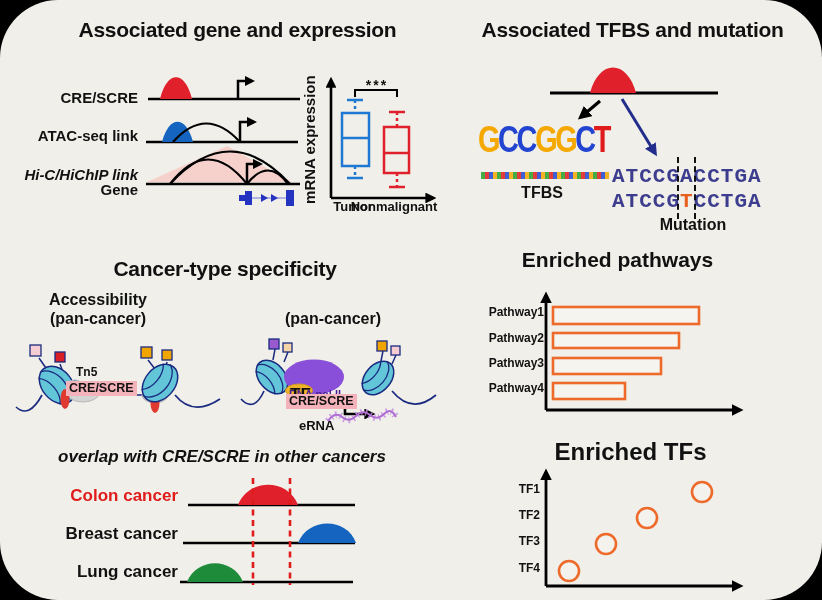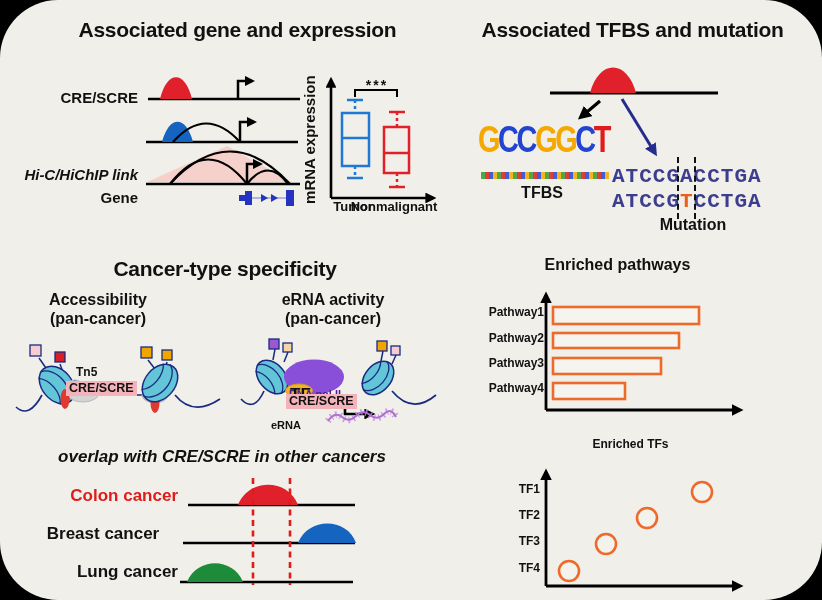--- a/index.html
+++ b/index.html
@@ -39,22 +39,23 @@
       </marker>
       <marker id="an" viewBox="0 0 10 10" refX="7" refY="5" markerWidth="4.2" markerHeight="4.2" orient="auto-start-reverse">
         <path d="M0,0L10,5L0,10z" fill="#232e8c"></path>
       </marker>
     </defs>
   </svg>
 
   <div class="lbl title ctr" style="left:60px;top:18px;width:355px;">Associated gene and expression</div>
 
   <div class="lbl rowlbl rgt" style="left:14px;top:89px;width:124px;">CRE/SCRE</div>
+  <div class="lbl rowlbl rgt" style="left:14px;top:127px;width:124px;">ATAC-seq link</div>
   <div class="lbl rowlbl rgt" style="left:14px;top:166px;width:124px;font-style:italic;">Hi-C/HiChIP link</div>
-  <div class="lbl rowlbl rgt" style="left:14px;top:189px;width:124px;">Gene</div>
+  <div class="lbl rowlbl rgt" style="left:14px;top:181px;width:124px;">Gene</div>
 
   <svg style="left:140px;top:55px;" width="175" height="160" viewBox="0 0 175 160">
 
     <path d="M8,44 H160" stroke="#000" stroke-width="2.5" fill="none"></path>
     <path d="M20,44 C27,15 45,15 52,44 Z" fill="#e0202a"></path>
     <path d="M98,44 V26 H112" stroke="#000" stroke-width="2.5" fill="none" marker-end="url(#ab)"></path>
 
     <path d="M6,87 H158" stroke="#000" stroke-width="2.5" fill="none"></path>
     <path d="M22,87 C29,60 46,60 53,87 Z" fill="#1565c0"></path>
     <path d="M33,87 Q66,50 100,87" stroke="#000" stroke-width="2.2" fill="none"></path>
@@ -119,21 +120,20 @@
   <div class="seq" style="left:612px;top:166px;">ATCCGACCTGA</div>
   <div class="seq" style="left:612px;top:191px;"><span>ATCCG</span><span class="mutbase">T</span><span>CCTGA</span></div>
   <div class="dashline" style="left:677px;top:157px;height:62px;"></div>
   <div class="dashline" style="left:694px;top:157px;height:62px;"></div>
   <div class="lbl subtitle ctr" style="left:640px;top:216px;width:106px;">Mutation</div>
 
   <div class="lbl title ctr" style="left:60px;top:257px;width:330px;">Cancer-type specificity</div>
 
   <div class="lbl subtitle ctr" style="left:28px;top:291px;width:140px;">Accessibility</div>
   <div class="lbl subtitle ctr" style="left:28px;top:310px;width:140px;">(pan-cancer)</div>
-  <div class="lbl subtitle ctr" style="left:262px;top:291px;width:142px;">eRNA activity</div>
   <div class="lbl subtitle ctr" style="left:262px;top:310px;width:142px;">(pan-cancer)</div>
 
   <svg style="left:15px;top:333px;" width="215" height="105" viewBox="0 0 215 105">
     <path d="M1,74 Q14,86 27,62" stroke="#1a2a80" stroke-width="1.7" fill="none"></path>
     <path d="M52,62 H138" stroke="#1a2a80" stroke-width="1.6" fill="none"></path>
     <path d="M160,62 Q178,84 205,66" stroke="#1a2a80" stroke-width="1.7" fill="none"></path>
 
     <path d="M24,25 L33,38" stroke="#1a2a80" stroke-width="1.5"></path>
     <rect x="15" y="12" width="11" height="11" fill="#f7cdd4" stroke="#1a2a80" stroke-width="1.3"></rect>
     <path d="M45,31 L49,42" stroke="#1a2a80" stroke-width="1.5"></path>
@@ -195,57 +195,57 @@
     </g>
     <ellipse cx="74" cy="44" rx="30" ry="17.5" fill="#8a4fd8"></ellipse>
     <ellipse cx="59" cy="57.5" rx="13.5" ry="6.5" fill="#efb32a" stroke="#cf9a20"></ellipse>
     <path d="M105,72 V81 H132" stroke="#000" stroke-width="2.6" fill="none" marker-end="url(#ab)"></path>
     <path d="M88,88 Q95,78 102,84 T116,83 T130,82 T144,81 T156,84" stroke="#c490e0" stroke-width="7" stroke-dasharray="1.4 3.4" fill="none" opacity="0.85"></path>
     <path d="M88,88 Q95,78 102,84 T116,83 T130,82 T144,81 T156,84" stroke="#b06fd4" stroke-width="2" fill="none"></path>
   </svg>
   <div class="lbl ctr" style="left:276px;top:388px;width:78px;font-size:11px;color:#4c1d95;">RNA pol II</div>
   <div class="lbl" style="left:290px;top:385px;font-size:17px;">TF</div>
   <div class="chip" style="left:286px;top:394px;">CRE/SCRE</div>
-  <div class="lbl" style="left:271px;top:419px;font-size:11px;text-align:center;">eRNA</div>
+  <div class="lbl" style="left:299px;top:419px;font-size:13px;text-align:center;">eRNA</div>
 
   <div class="lbl ctr" style="left:40px;top:447px;width:364px;font-size:17px;font-style:italic;">overlap with CRE/SCRE in other cancers</div>
   <div class="lbl tracklbl rgt" style="left:28px;top:486px;width:150px;color:#e01b1b;">Colon cancer</div>
-  <div class="lbl tracklbl rgt" style="left:28px;top:524px;width:150px;text-align:center;">Breast cancer</div>
+  <div class="lbl tracklbl rgt" style="left:28px;top:524px;width:150px;">Breast cancer</div>
   <div class="lbl tracklbl rgt" style="left:28px;top:562px;width:150px;">Lung cancer</div>
 
   <svg style="left:60px;top:470px;" width="310" height="122" viewBox="0 0 310 122">
     <path d="M128,35 H295" stroke="#000" stroke-width="2.6" fill="none"></path>
     <path d="M178,35 C188,8 228,8 238,35 Z" fill="#e0202a"></path>
     <path d="M123,73 H295" stroke="#000" stroke-width="2.6" fill="none"></path>
     <path d="M238,73 C248,47 287,47 296,73 Z" fill="#1565c0"></path>
     <path d="M120,112 H293" stroke="#000" stroke-width="2.6" fill="none"></path>
     <path d="M127,112 C137,87 173,87 183,112 Z" fill="#1e8b3a"></path>
     <path d="M193,8 V115" stroke="#e01b1b" stroke-width="2.6" stroke-dasharray="6 4.5"></path>
     <path d="M230,8 V115" stroke="#e01b1b" stroke-width="2.6" stroke-dasharray="6 4.5"></path>
   </svg>
 
-  <div class="lbl ctr" style="left:505px;top:256px;width:225px;font-size:16px;">Enriched pathways</div>
+  <div class="lbl ctr" style="left:505px;top:248px;width:225px;font-size:21px;">Enriched pathways</div>
 
   <div class="lbl minichart-lbl rgt" style="left:456px;top:306px;width:88px;">Pathway1</div>
   <div class="lbl minichart-lbl rgt" style="left:456px;top:332px;width:88px;">Pathway2</div>
   <div class="lbl minichart-lbl rgt" style="left:456px;top:357px;width:88px;">Pathway3</div>
   <div class="lbl minichart-lbl rgt" style="left:456px;top:382px;width:88px;">Pathway4</div>
 
   <svg style="left:480px;top:285px;" width="285" height="130" viewBox="0 0 285 130">
     <g fill="#f6f4ef" stroke="#ee6a2a" stroke-width="2.6">
       <rect x="73" y="22" width="146" height="17"></rect>
       <rect x="73" y="48" width="126" height="15"></rect>
       <rect x="73" y="73" width="108" height="16"></rect>
       <rect x="73" y="98" width="72" height="16"></rect>
     </g>
     <path d="M66,125 V10" stroke="#000" stroke-width="2.8" fill="none" marker-end="url(#ab)"></path>
     <path d="M66,125 H260" stroke="#000" stroke-width="2.8" fill="none" marker-end="url(#ab)"></path>
   </svg>
 
-  <div class="lbl ctr" style="left:518px;top:438px;width:225px;font-size:12px;">Enriched TFs</div>
+  <div class="lbl ctr" style="left:518px;top:438px;width:225px;font-size:24px;">Enriched TFs</div>
 
   <div class="lbl minichart-lbl rgt" style="left:488px;top:483px;width:52px;">TF1</div>
   <div class="lbl minichart-lbl rgt" style="left:488px;top:509px;width:52px;">TF2</div>
   <div class="lbl minichart-lbl rgt" style="left:488px;top:535px;width:52px;">TF3</div>
   <div class="lbl minichart-lbl rgt" style="left:488px;top:562px;width:52px;">TF4</div>
 
   <svg style="left:480px;top:460px;" width="285" height="132" viewBox="0 0 285 132">
     <path d="M66,126 V12" stroke="#000" stroke-width="2.8" fill="none" marker-end="url(#ab)"></path>
     <path d="M66,126 H260" stroke="#000" stroke-width="2.8" fill="none" marker-end="url(#ab)"></path>
     <g fill="#f4f2ed" stroke="#ee6a2a" stroke-width="2.6">

